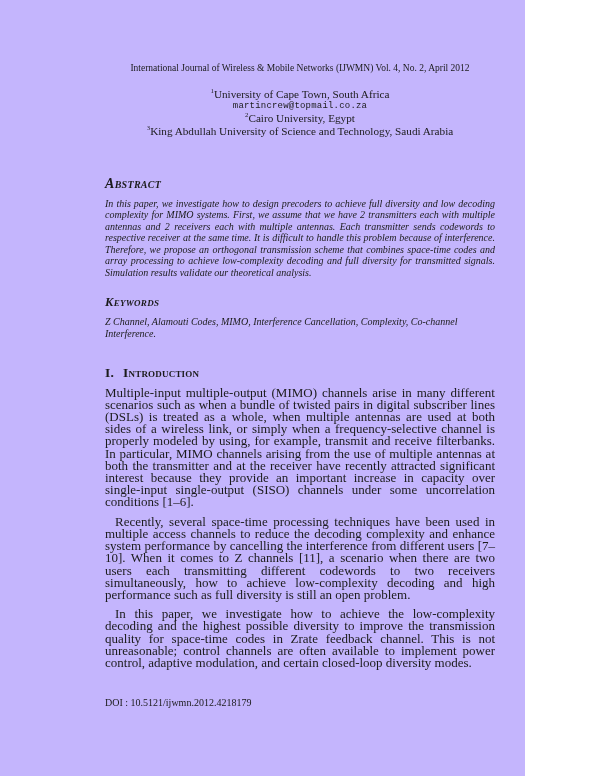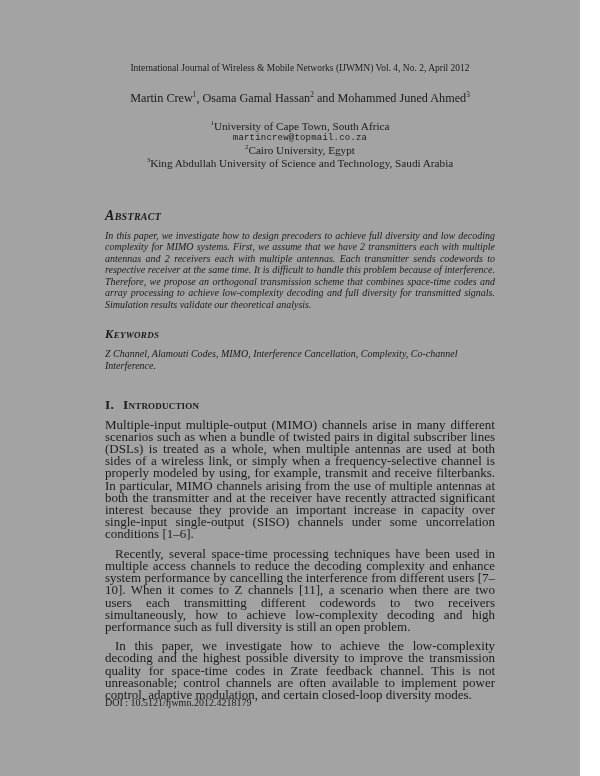--- a/index.html
+++ b/index.html
@@ -9,23 +9,23 @@
   }
   body {
     width: 600px;
     height: 776px;
     font-family: "Liberation Serif", "DejaVu Serif", serif;
     color: #1b1b1b;
     overflow: hidden;
   }
   .page {
     position: relative;
-    width: 580px;
+    width: 525px;
     height: 776px;
-    background: #a3a3a3;
+    background: #c4b5fd;
   }
   .content {
     position: absolute;
     left: 105px;
     top: 0;
     width: 390px;
   }
   .journal-header {
     margin-top: 63px;
     text-align: center;
@@ -130,21 +130,20 @@
 </style>
 </head>
 <body>
 
 <div class="page">
   <div class="content">
 
     <div class="journal-header">International Journal of Wireless &amp; Mobile Networks (IJWMN) Vol. 4, No. 2, April 2012</div>
 
 
-    <div class="authors"><span>Martin Crew</span><sup>1</sup><span>, </span><span>Osama Gamal Hassan</span><sup>2</sup><span> and </span><span>Mohammed Juned Ahmed</span><sup>3</sup></div>
 
     <div class="affiliations">
       <div class="affil-line"><sup>1</sup><span>University of Cape Town, South Africa</span></div>
       <div class="affil-line email-line">martincrew@topmail.co.za</div>
       <div class="affil-line"><sup>2</sup><span>Cairo University, Egypt</span></div>
       <div class="affil-line"><sup>3</sup><span>King Abdullah University of Science and Technology, Saudi Arabia</span></div>
     </div>
 
     <div class="abstract-heading">Abstract</div>
     <p class="abstract-text">In this paper, we investigate how to design precoders to achieve full diversity and low decoding complexity for MIMO systems. First, we assume that we have 2 transmitters each with multiple antennas and 2 receivers each with multiple antennas. Each transmitter sends codewords to respective receiver at the same time. It is difficult to handle this problem because of interference. Therefore, we propose an orthogonal transmission scheme that combines space-time codes and array processing to achieve low-complexity decoding and full diversity for transmitted signals. Simulation results validate our theoretical analysis.</p>

